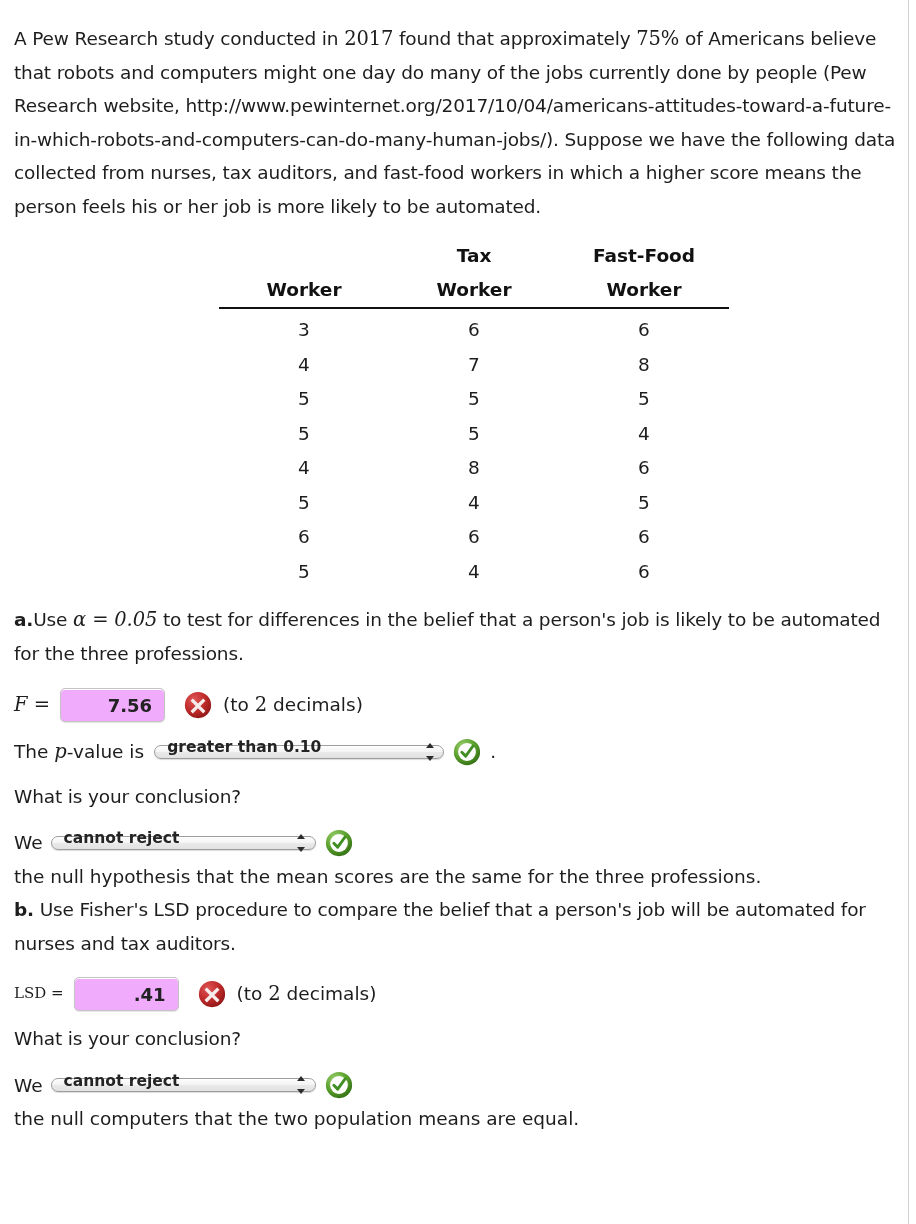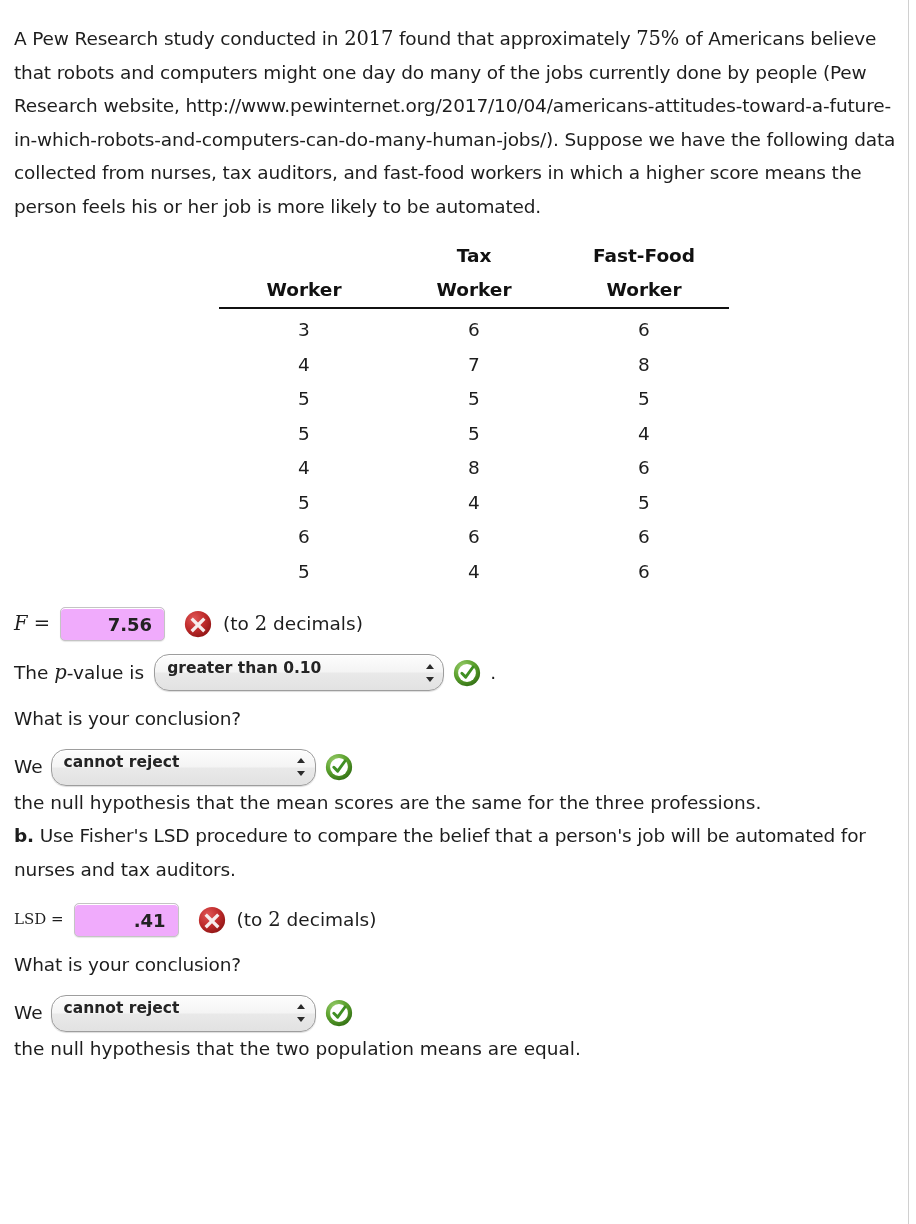--- a/index.html
+++ b/index.html
@@ -113,21 +113,21 @@
     display: inline-block;
   }
   .txtfield.w-f { width: 105px; margin: 0 8px 0 10px; }
   .txtfield.w-lsd { width: 105px; margin: 0 8px 0 10px; }
 
   
   .popup {
     position: relative;
     display: inline-flex;
     align-items: center;
-    height: 37px;
+    height: 14px;
     border: 1px solid #9d9d9d;
     border-radius: 15px;
     background: linear-gradient(to bottom, #fdfdfd 0%, #f4f4f4 48%, #e9e9e9 52%, #e2e2e2 100%);
     box-shadow: 0 1px 1px rgba(0,0,0,0.14), inset 0 1px 0 #ffffff;
     padding: 0 26px 8px 12px;
     font-family: "DejaVu Sans", "Liberation Sans", sans-serif;
     font-weight: bold;
     font-size: 15.5px;
     color: #242424;
     white-space: nowrap;
@@ -240,20 +240,23 @@
         </tr>
         <tr>
           <td>5</td>
           <td>4</td>
           <td>6</td>
         </tr>
       </tbody>
     </table>
   </div>
 
+  <p class="para" style="margin-top:14px;">
+    <b class="lbl">a.</b><span>Use </span><span class="math-i">α = 0.05</span><span> to test for differences in the belief that a person's job is likely to be automated for the three professions.</span>
+  </p>
 
   <div class="arow a-eq">
     <span class="math-i">F =</span>
     <input class="txtfield w-f" type="text" value="7.56" style="">
     <span class="badge tight">
       <svg viewBox="0 0 32 32">
         <defs>
           <radialGradient id="rx" cx="35%" cy="30%" r="78%">
             <stop offset="0%" stop-color="#e05656"></stop>
             <stop offset="55%" stop-color="#bf2b2b"></stop>
@@ -341,16 +344,16 @@
           <i class="down"></i>
         </span>
     </span>
     <span class="badge">
       <svg viewBox="0 0 32 32">
         <circle cx="16" cy="16" r="14" fill="url(#gc1)"></circle>
         <circle cx="16" cy="16" r="9.5" fill="#ffffff"></circle>
         <path d="M10.5 16.2 L14.6 20.4 L22.4 9.6" fill="none" stroke="#3f8f23" stroke-width="3.1" stroke-linecap="round" stroke-linejoin="round"></path>
       </svg>
     </span>
-    <span class="follow-line">the null hypothesis that the two population means are equal.</span>
+    <span class="follow-line">the null computers that the two population means are equal.</span>
   </div>
 
 </div>
 
 </body></html>

